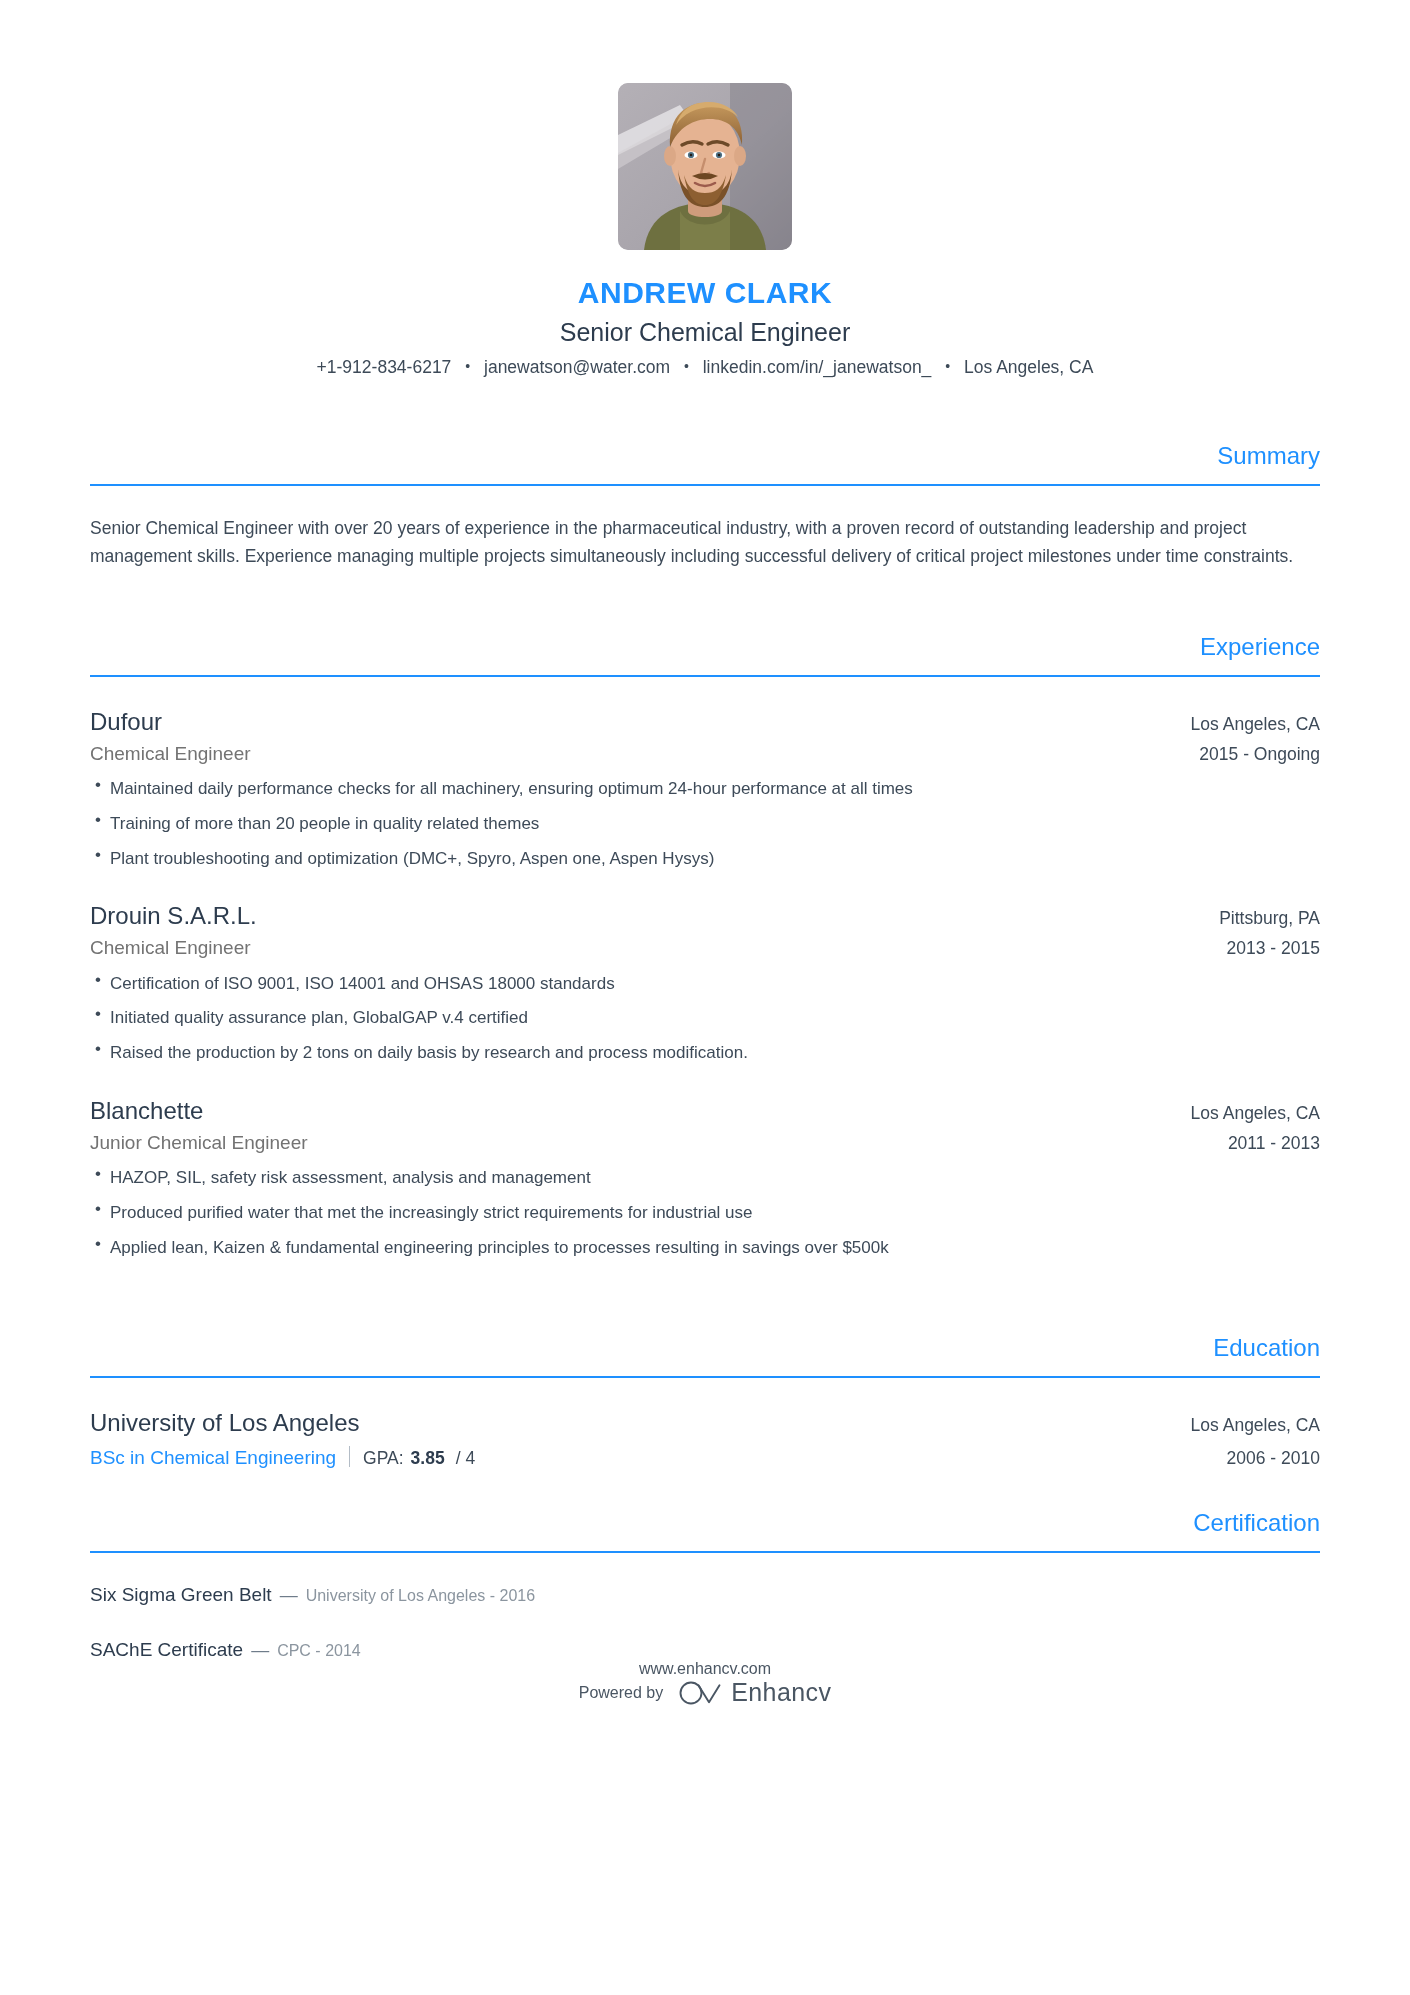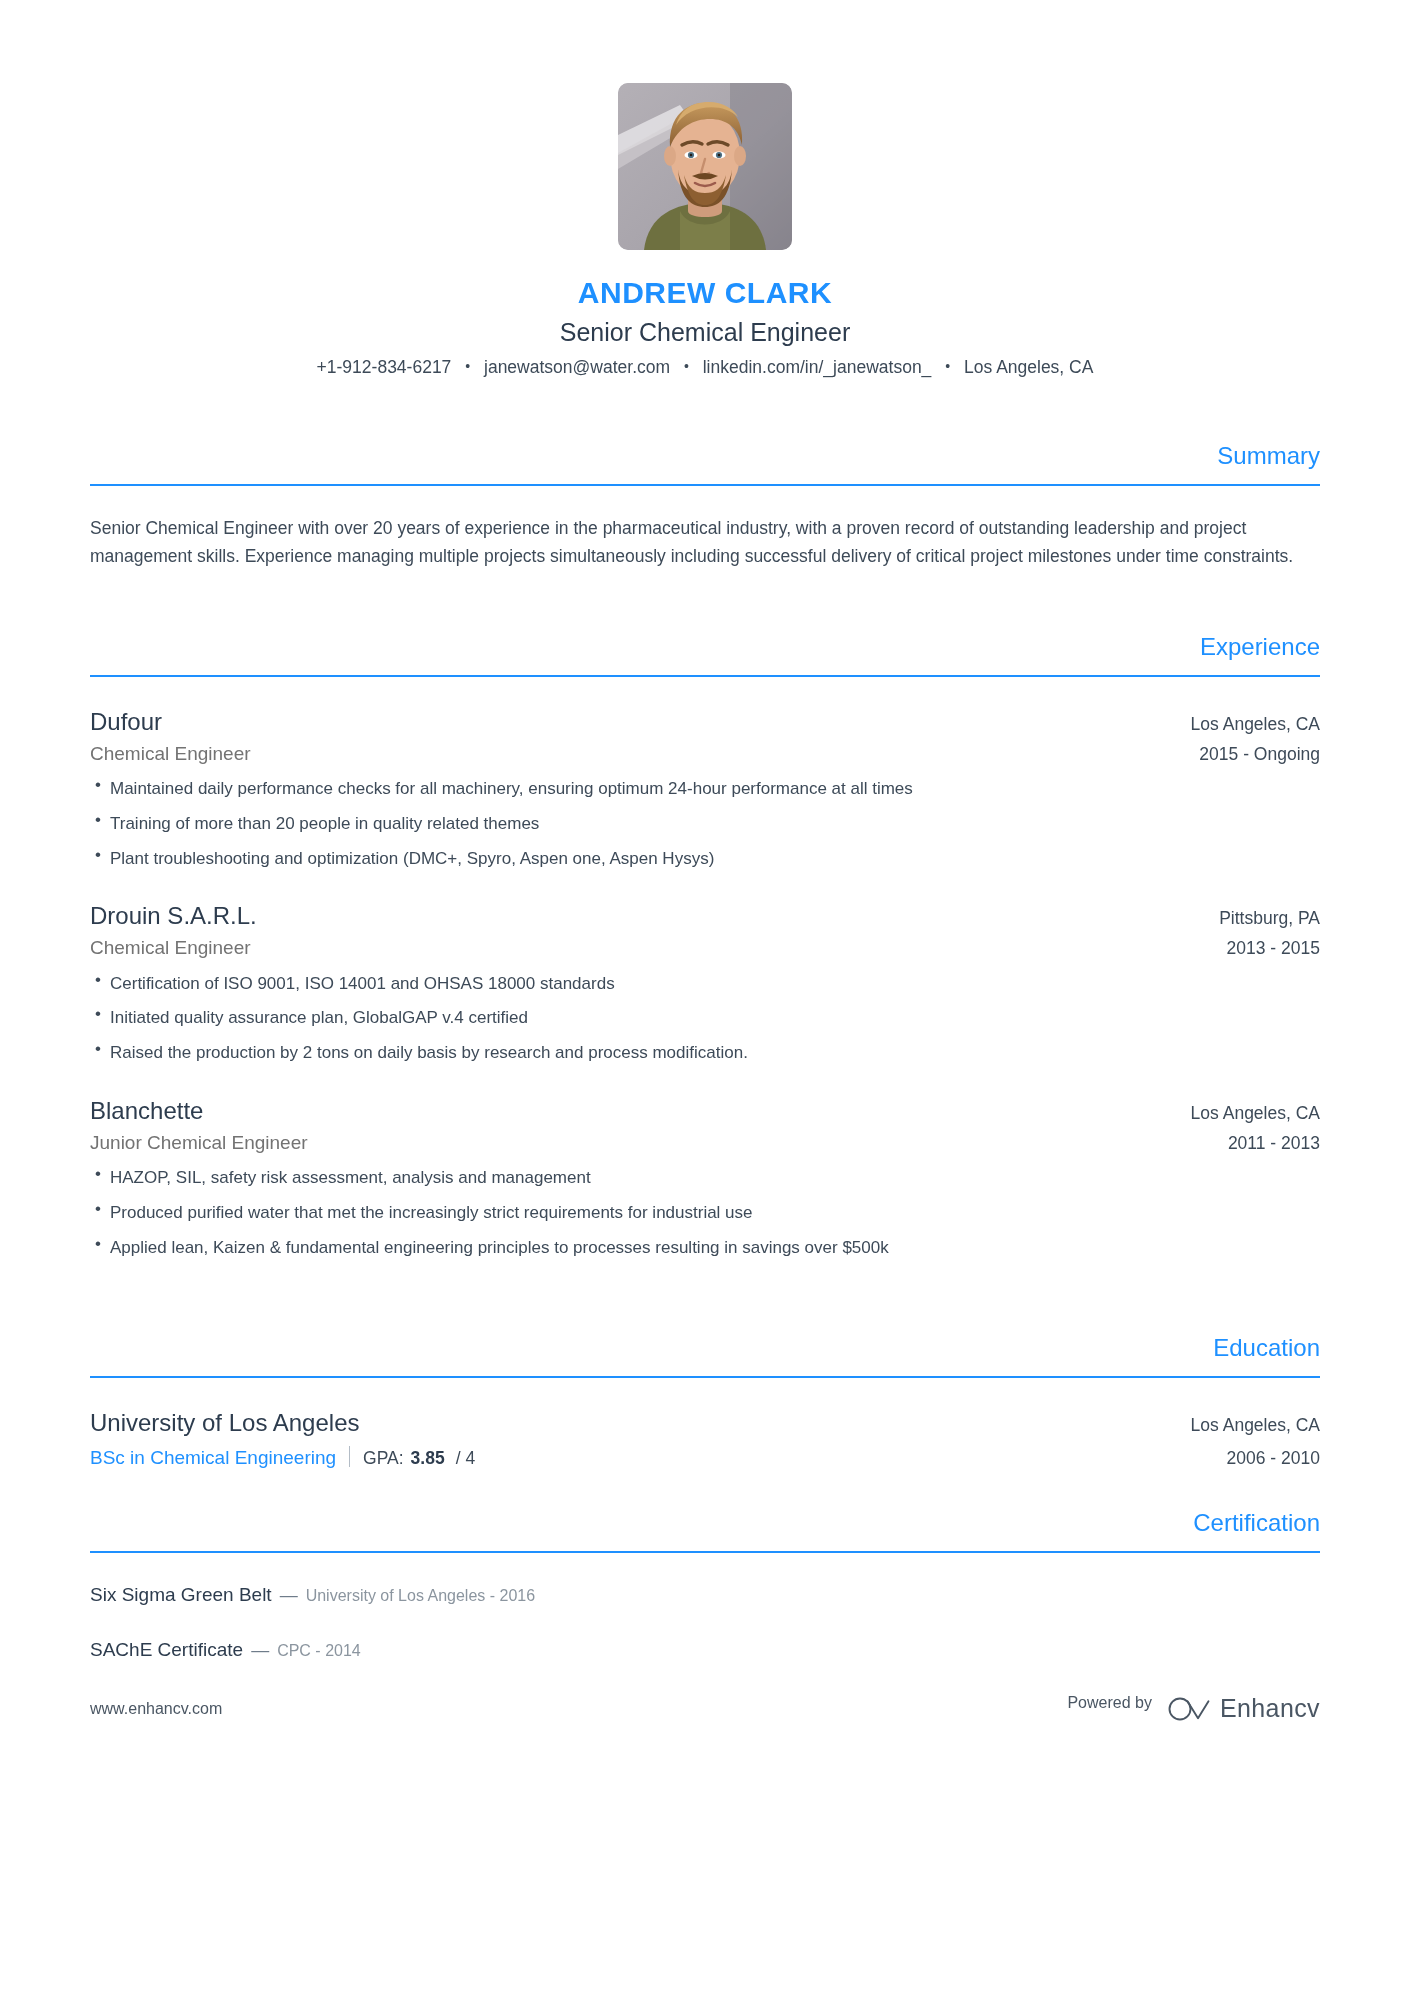--- a/index.html
+++ b/index.html
@@ -207,33 +207,34 @@
   .gap-summary { height: 64px; }
   .gap-experience { height: 62px; }
   .gap-education { height: 64px; }
   .gap-cert { height: 38px; }
 
   
   .footer {
     position: absolute;
     left: 0;
     right: 0;
-    bottom: 59px;
+    bottom: 75px;
     padding: 0 90px;
     display: flex;
     justify-content: space-between;
     align-items: center;
+    flex-direction: column;
   }
   .footer-url {
     font-size: 16px;
     color: #4a5663;
   }
   .footer-right {
     display: flex;
-    align-items: flex-start;
+    align-items: center;
     gap: 15px;
   }
   .powered-by {
     font-size: 16px;
     color: #4a5663;
   }
   .brand {
     display: flex;
     align-items: center;
     gap: 9px;

